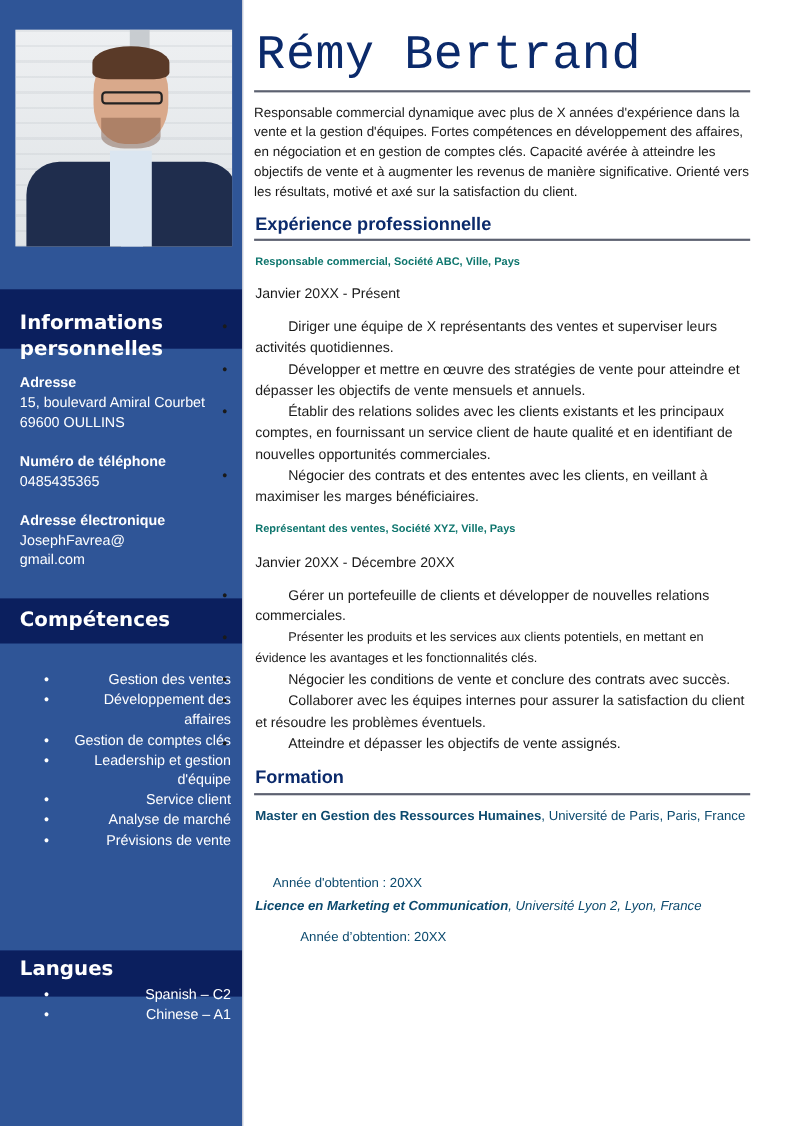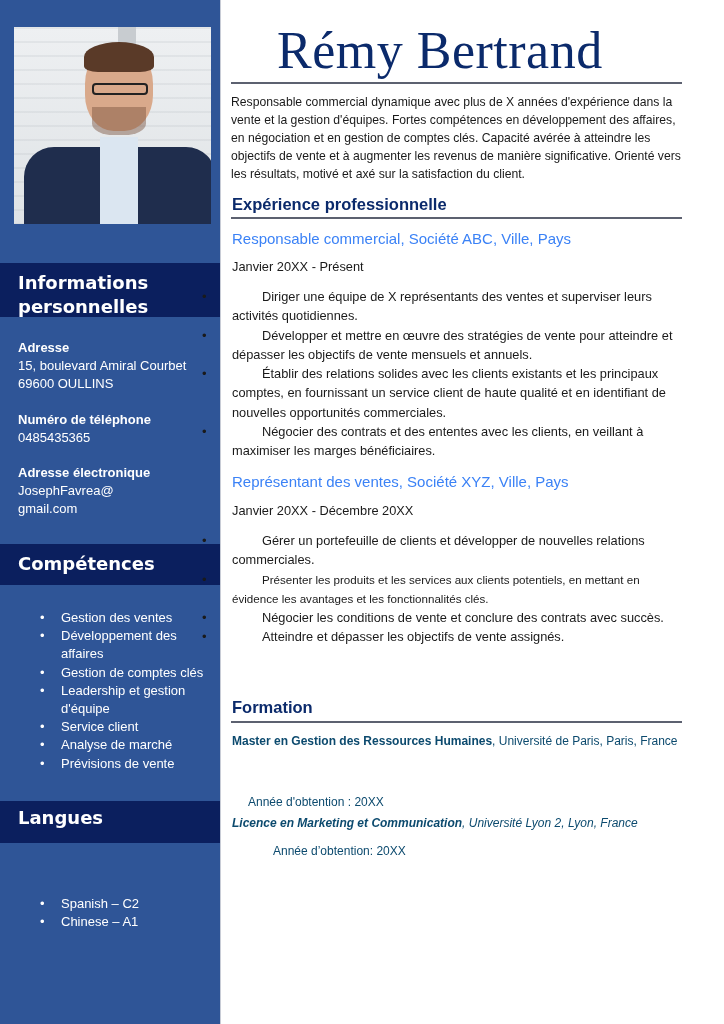--- a/index.html
+++ b/index.html
@@ -25,52 +25,52 @@
   .photo .beard { position: absolute; left: 78px; top: 80px; width: 54px; height: 28px; border-radius: 0 0 40% 40%; background: rgba(120,80,60,.45); }
   .photo .shirt { position: absolute; left: 86px; top: 110px; width: 38px; height: 90px; background: #dbe6f1; }
   .photo .jacket-l { position: absolute; left: 10px; top: 120px; width: 86px; height: 90px; background: #1f2d4d; border-radius: 30px 0 0 0; }
   .photo .jacket-r { position: absolute; left: 116px; top: 120px; width: 86px; height: 90px; background: #1f2d4d; border-radius: 0 30px 0 0; }
 
   .band {
     position: absolute; left: 0; width: 220px; background: #0b1f5e;
     color: #ffffff; font-family: "DejaVu Sans", sans-serif; font-weight: bold;
     font-size: 18px; line-height: 24px; padding-left: 18px;
   }
-  .band.info { top: 263px; height: 54px; padding-top: 8px; }
+  .band.info { top: 263px; height: 54px; padding-top: 19px; }
   .band.skills { top: 544px; height: 41px; padding-top: 8px; }
-  .band.langs { top: 801px; height: 42px; padding-top: 5px; }
+  .band.langs { top: 864px; height: 42px; padding-top: 5px; }
 
   .info-block { position: absolute; left: 18px; font-size: 13px; line-height: 18px; color: #ffffff; }
   .info-block .label { font-weight: bold; }
   .ib-addr { top: 339px; }
   .ib-phone { top: 411px; }
   .ib-email { top: 464px; }
 
   .side-list { position: absolute; left: 0; width: 220px; list-style: none; font-size: 13px; line-height: 18.2px; color: #ffffff; }
-  .side-list li { position: relative; padding-left: 61px; padding-right: 10px; }
+  .side-list li { position: relative; padding-left: 61px; padding-right: 10px; text-align: right; }
   .side-list li::before { content: "\2022"; position: absolute; left: 40px; top: 0; font-size: 13px; }
   .skills-list { top: 609px; }
   .langs-list { top: 895px; }
   .name {
     position: absolute; left: 233px; top: 26px;
-    font-family: Liberation Serif, serif; font-size: 52px; line-height: 50px;
-    color: #0b2a6b; font-weight: normal; letter-spacing: 0.5px; margin-left: 44px;
+    font-family: Liberation Mono, monospace; font-size: 44px; line-height: 50px;
+    color: #0b2a6b; font-weight: normal; letter-spacing: 0.5px;
   }
   .rule { position: absolute; left: 231px; width: 451px; height: 1.5px; background: #5c6170; }
   .rule.r1 { top: 82px; }
   .rule.r2 { top: 217px; }
   .rule.r3 { top: 721px; }
 
   .summary { position: absolute; left: 231px; top: 93px; width: 455px; font-size: 12.2px; line-height: 18px; color: #1a1a1a; }
 
   .section-title { position: absolute; left: 232px; font-size: 16.5px; font-weight: bold; color: #0b2a6b; line-height: 20px; }
   .st-exp { top: 194px; }
   .st-edu { top: 697px; }
 
-  .job-title { position: absolute; left: 232px; font-size: 15px; font-weight: normal; color: #3b82f6; line-height: 16px; }
+  .job-title { position: absolute; left: 232px; font-size: 10px; font-weight: bold; color: #0f766e; line-height: 16px; }
   .jt-1 { top: 231px; }
   .jt-2 { top: 474px; }
 
   .date { position: absolute; left: 232px; font-size: 12.8px; line-height: 16px; color: #1a1a1a; }
   .d-1 { top: 259px; }
   .d-2 { top: 503px; }
 
   .bullets { position: absolute; left: 232px; width: 446px; list-style: none; font-size: 12.8px; line-height: 19.3px; color: #1a1a1a; }
   .bullets li { text-indent: 30px; position: relative; }
   .bullets li::before { content: "\2022"; position: absolute; left: -30px; text-indent: 0; font-size: 13px; }
@@ -151,20 +151,21 @@
   <li>Établir des relations solides avec les clients existants et les principaux comptes, en fournissant un service client de haute qualité et en identifiant de nouvelles opportunités commerciales.</li>
   <li>Négocier des contrats et des ententes avec les clients, en veillant à maximiser les marges bénéficiaires.</li>
 </ul>
 
 <div class="job-title jt-2">Représentant des ventes, Société XYZ, Ville, Pays</div>
 <div class="date d-2">Janvier 20XX - Décembre 20XX</div>
 <ul class="bullets bl-2">
   <li>Gérer un portefeuille de clients et développer de nouvelles relations commerciales.</li>
   <li class="small">Présenter les produits et les services aux clients potentiels, en mettant en évidence les avantages et les fonctionnalités clés.</li>
   <li>Négocier les conditions de vente et conclure des contrats avec succès.</li>
+  <li>Collaborer avec les équipes internes pour assurer la satisfaction du client et résoudre les problèmes éventuels.</li>
   <li>Atteindre et dépasser les objectifs de vente assignés.</li>
 </ul>
 
 <h2 class="section-title st-edu">Formation</h2>
 <div class="rule r3"></div>
 
 <div class="edu e1">
   <b>Master en Gestion des Ressources Humaines</b><span>, Université de Paris, Paris, France</span>
 </div>
 <div class="edu e1d">Année d'obtention : 20XX</div>

